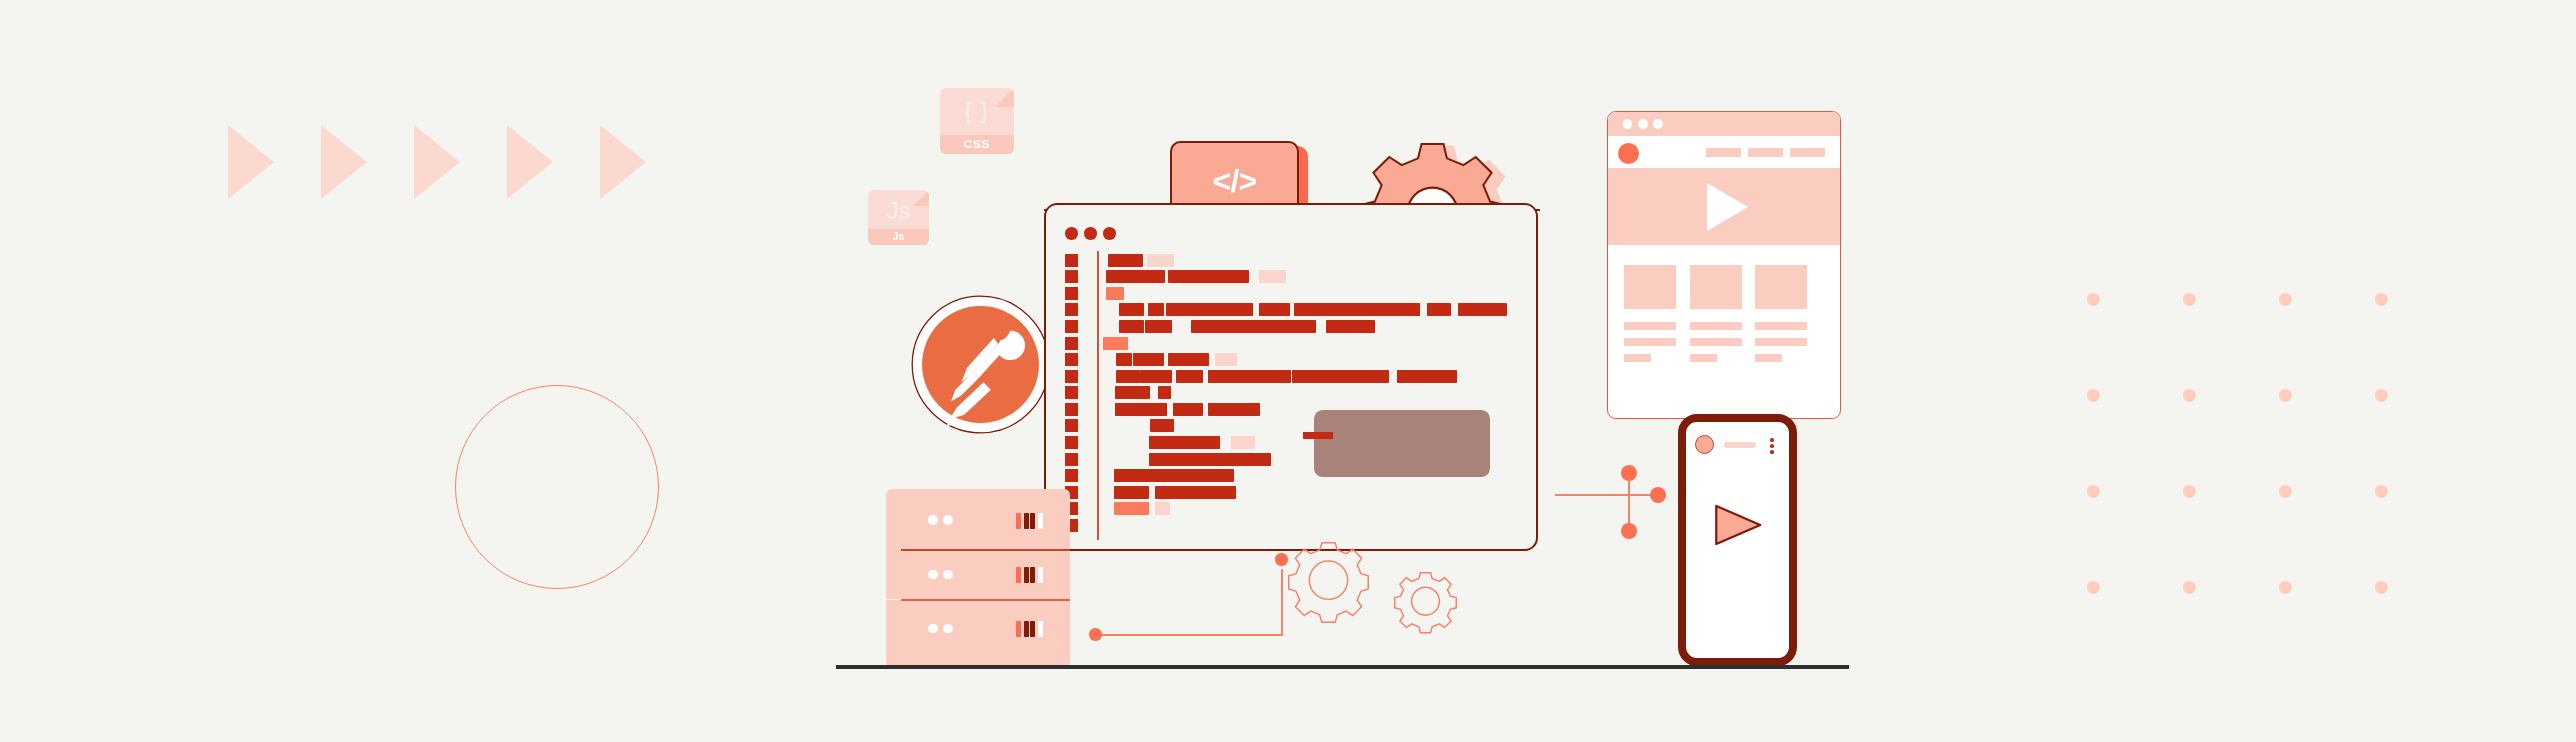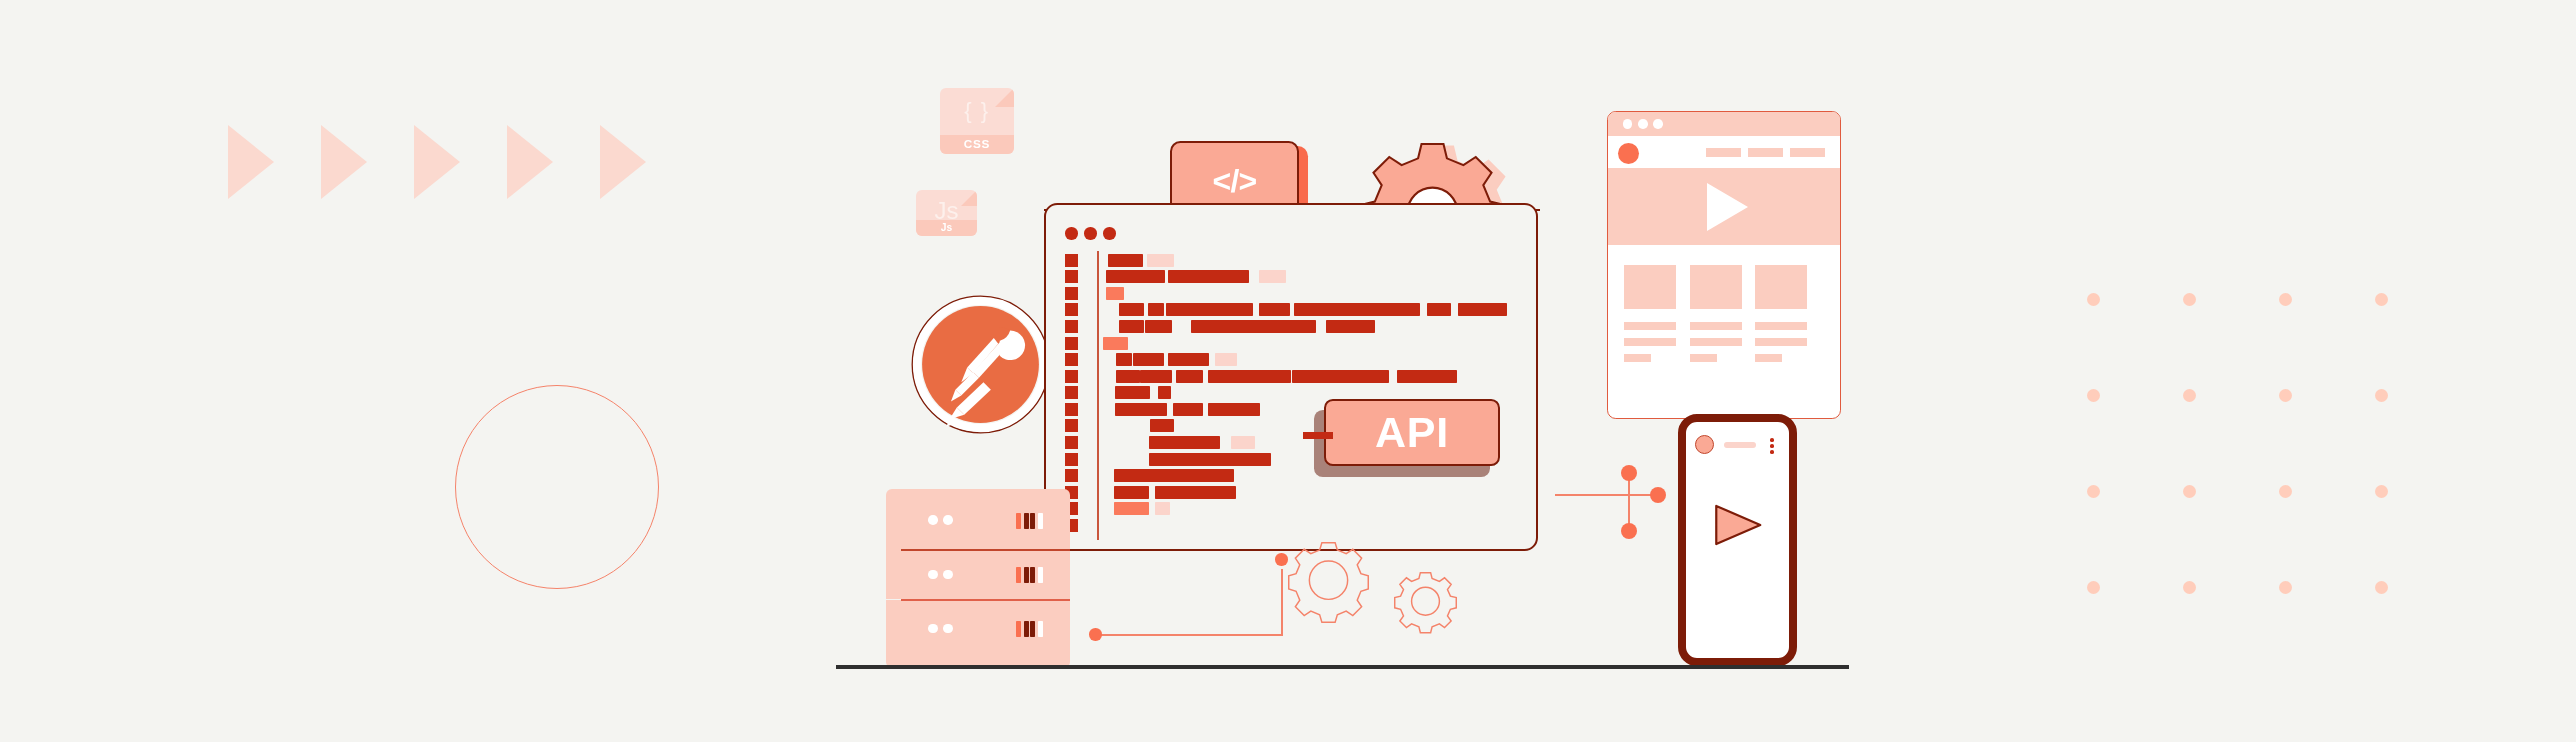--- a/index.html
+++ b/index.html
@@ -300,21 +300,21 @@
       <div class="grid-dot" style="left: 2279px; top: 581px; width: 13.3px; height: 13.3px; background: rgb(255, 205, 187);"></div>
       <div class="grid-dot" style="left: 2375px; top: 581px; width: 13.3px; height: 13.3px; background: rgb(255, 205, 187);"></div>
     </div>
 
   <div class="file-badge" style="left:940px; top:88px; width:74px; height:66px;">
     <div class="fold" style="border-width:0 0 19px 19px; right:0; top:0; border-color:transparent transparent #fbc9bb transparent;"></div>
     <div class="glyph" style="top:10.3px; font-size:22px; letter-spacing:1.5px;">{ }</div>
     <div class="band" style="height:19px; line-height:19px; font-size:11.8px; letter-spacing:0.7px;">CSS</div>
   </div>
 
-  <div class="file-badge" style="left:916px; top:190px; width:61px; height:46px;">
+  <div class="file-badge" style="left:868px; top:190px; width:61px; height:55px;">
     <div class="fold" style="border-width:0 0 16px 16px; right:0; top:0; border-color:transparent transparent #fbc9bb transparent;"></div>
     <div class="glyph" style="top:7.4px; font-size:24px;">Js</div>
     <div class="band" style="height:16px; line-height:16px; font-size:10.3px;">Js</div>
   </div>
 
   <div class="abs" style="left:911px; top:295px; width:139px; height:139px;">
     <svg width="139" height="139" viewBox="0 0 188 188">
       <circle cx="94" cy="94" r="92" fill="none" stroke="#7d1c08" stroke-width="2.5"></circle>
       <circle cx="94" cy="94" r="86" fill="none" stroke="#ffffff" stroke-width="11"></circle>
       <circle cx="94" cy="94" r="79" fill="#e96c43"></circle>
@@ -414,21 +414,20 @@
         <div class="code-seg c-dark" style="left: 103px; top: 248px; width: 122px;"></div>
         <div class="code-seg c-dark" style="left: 68px; top: 264px; width: 120px;"></div>
         <div class="code-seg c-dark" style="left: 68px; top: 281px; width: 35px;"></div>
         <div class="code-seg c-dark" style="left: 109px; top: 281px; width: 81px;"></div>
         <div class="code-seg c-mid" style="left: 68px; top: 297px; width: 35px;"></div>
         <div class="code-seg c-light" style="left: 109px; top: 297px; width: 14.7px;"></div>
       </div>
   </div>
 
   <div class="api-shadow" style="left:1314px; top:410px; width:176px; height:67px;"></div>
-  <div class="api-block" style="left:1324px; top:399px; width:176px; height:67px; font-size:43px; letter-spacing:0.7px;">API</div>
   <div class="abs" style="left:1303px; top:432px; width:29.5px; height:6.6px; background:#c32a13;"></div>
 
   <div class="abs" style="left:886px; top:489px; width:184px; height:178px;">
 
     <div class="server-tier" style="left:0; top:0; width:184px; height:60px; border-radius:5.9px 5.9px 0 0;">
       <div class="server-led" style="left:42px; top:26px;"></div>
       <div class="server-led" style="left:57px; top:26px;"></div>
       <div class="server-bar" style="left:130px; top:23.6px; height:16px; background:#fa7050;"></div>
       <div class="server-bar" style="left:138px; top:23.6px; height:16px; background:#7d1c08;"></div>
       <div class="server-bar" style="left:144px; top:23.6px; height:16px; background:#7d1c08;"></div>

